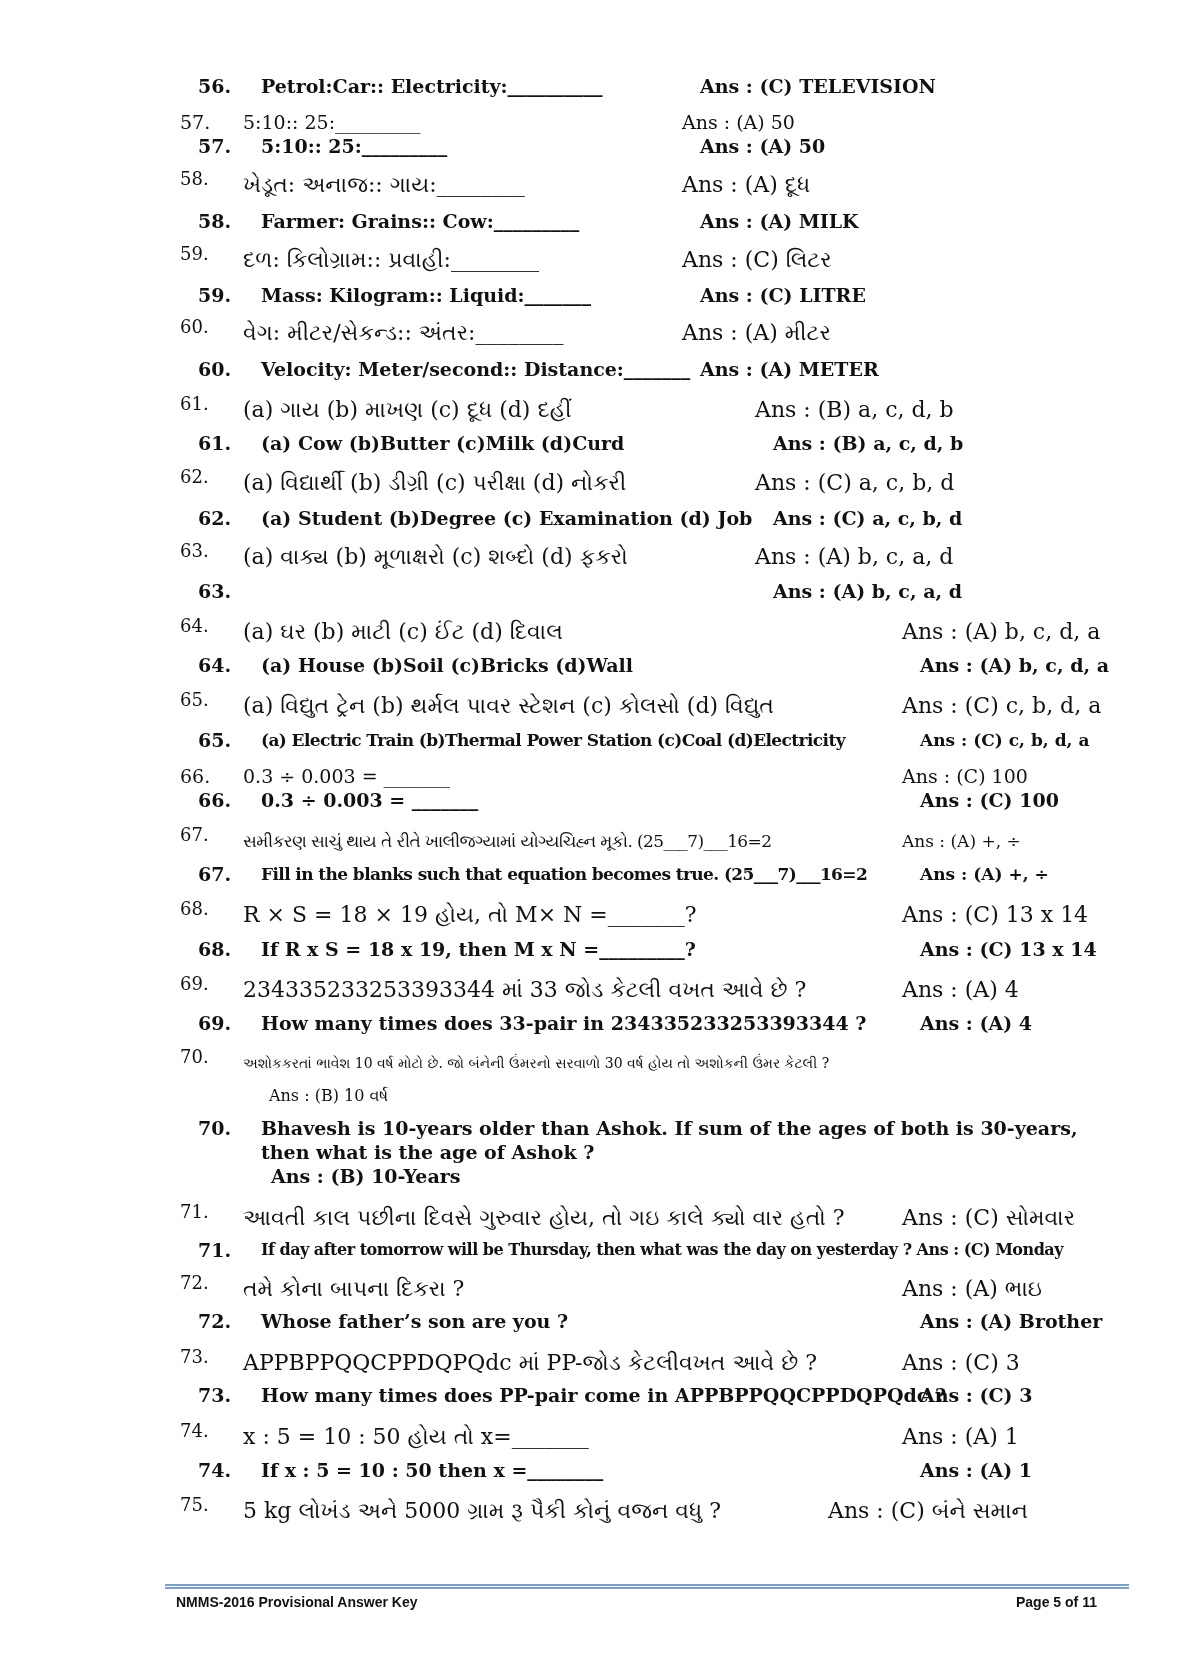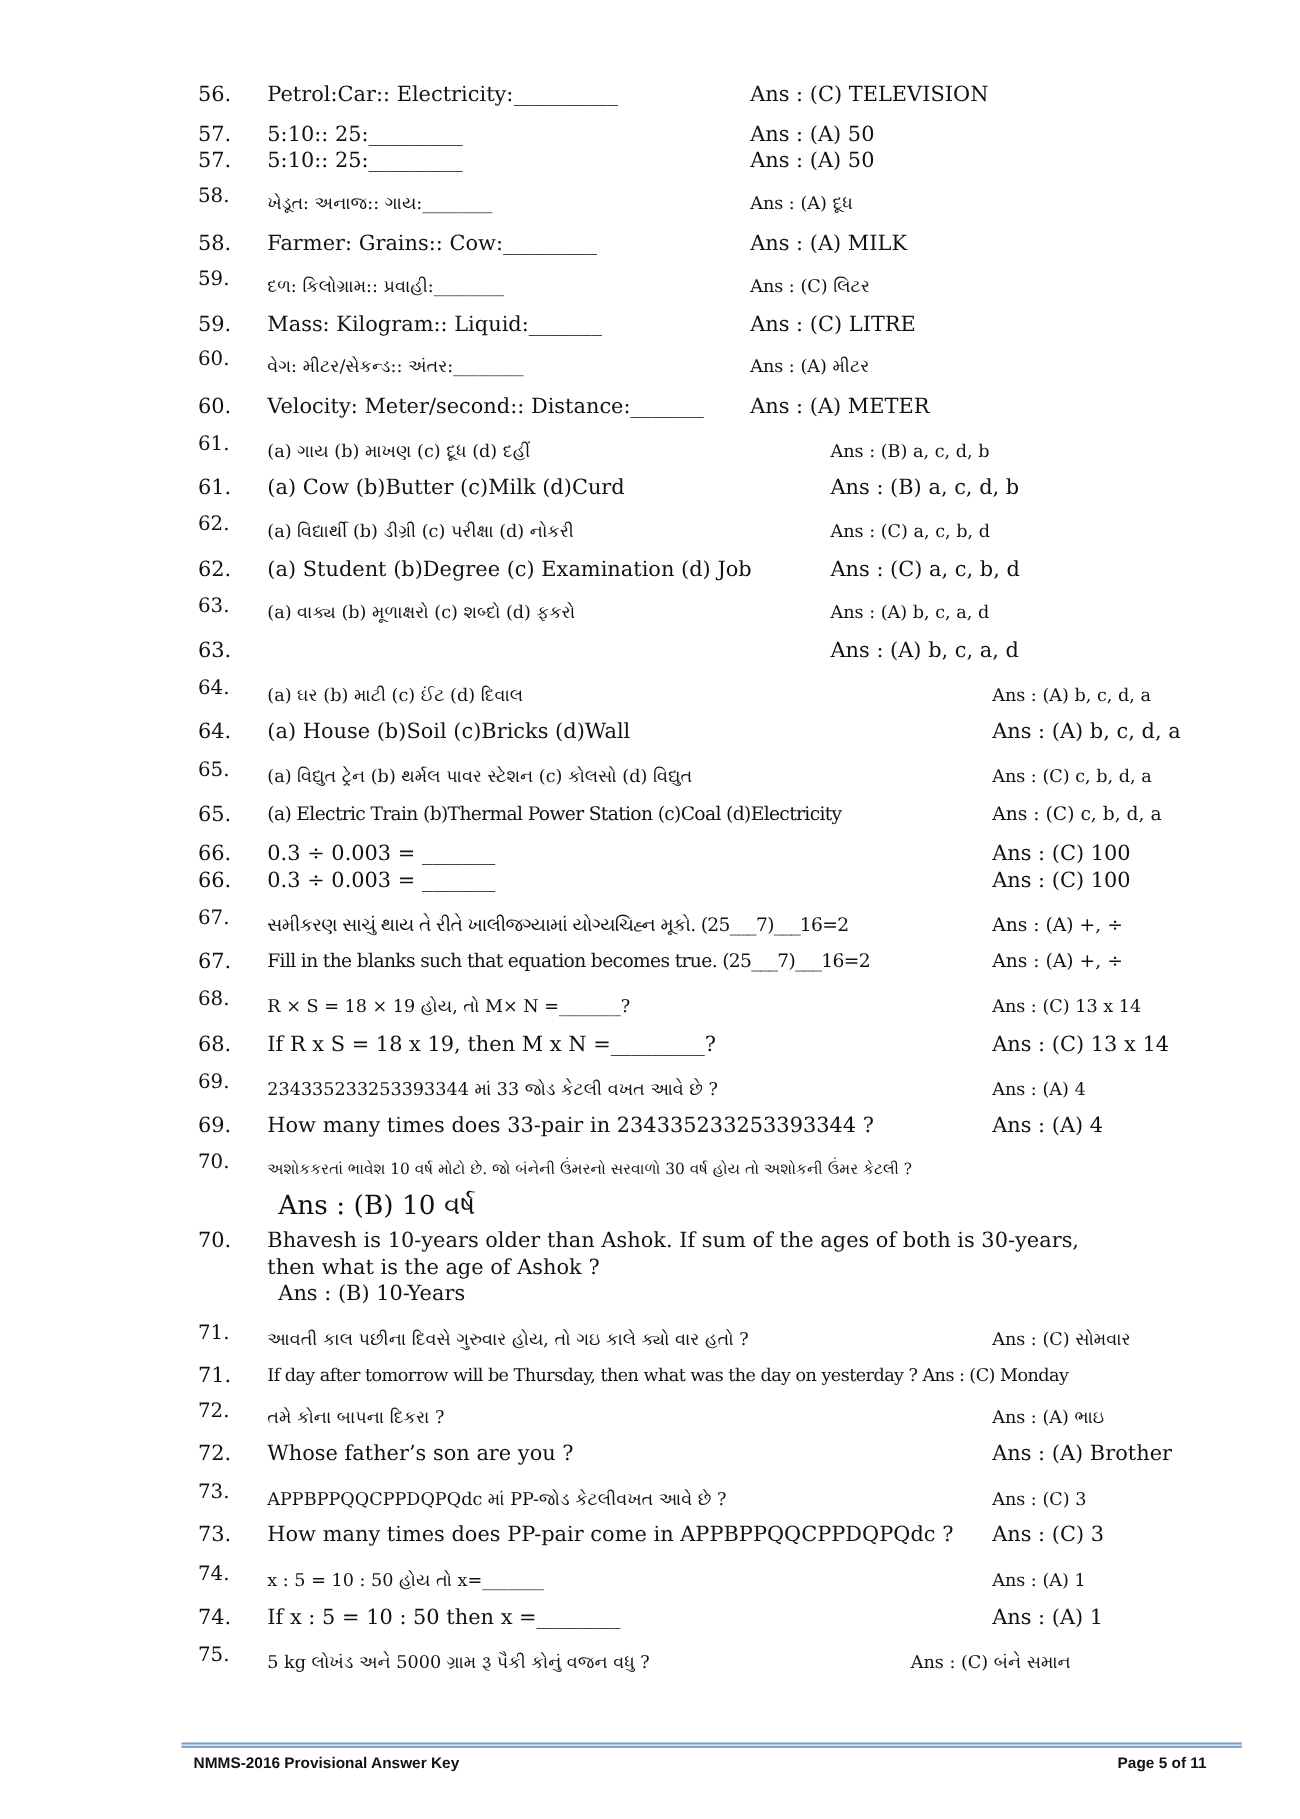--- a/index.html
+++ b/index.html
@@ -3,22 +3,22 @@
 <meta charset="utf-8">
 <style>
   html, body { margin: 0; padding: 0; background: #fff; }
   body { width: 1182px; height: 1654px; position: relative; overflow: hidden;
          font-family: "DejaVu Serif", "Liberation Serif", serif; color: #111; }
   .line { position: absolute; left: 0; width: 1182px; height: 24px; white-space: nowrap; }
   .num { position: absolute; left: 180px; top: 0; font-size: 19px; line-height: 24px; }
   .q   { position: absolute; left: 243px; top: 0; font-size: 19px; line-height: 24px; }
   .ans { position: absolute; top: 0; font-size: 19px; line-height: 24px; }
   .guj .num { font-size: 18px; top: -6px; }
-  .guj .q, .guj .ans { font-size: 16px; }
-  .eng .num, .eng .q, .eng .ans { font-weight: normal; }
+  .guj .q, .guj .ans { font-size: 22px; }
+  .eng .num, .eng .q, .eng .ans { font-weight: bold; margin-left: 18px; }
   .c1 { left: 682px; }
   .c2 { left: 755px; }
   .c3 { left: 902px; }
   .c4 { left: 828px; }
   .small .q { font-size: 14px; }
   .tight .q { letter-spacing: -0.6px; font-size: 17px; }
   .tight .ans { font-size: 17px; }
   .footer-rule { position: absolute; left: 165px; width: 964px; top: 1584px; height: 5px;
                  border-top: 2px solid #7f9fc9; border-bottom: 2px solid #7f9fc9; box-sizing: border-box; }
   .footer-left, .footer-right { position: absolute; top: 1594px; font-family: "Liberation Sans", sans-serif;
@@ -208,21 +208,21 @@
       <span class="ans c3">Ans : (A) 1</span>
     </div>
     <div class="line guj" style="top: 1499px;">
       <span class="num">75.</span>
       <span class="q">5 kg લોખંડ અને 5000 ગ્રામ રૂ પૈકી કોનું વજન વધુ ?</span>
       <span class="ans c4">Ans : (C) બંને સમાન</span>
     </div>
   </div>
 
 <div class="line" style="top:1084px;">
-  <span class="q" style="left:253px;font-size:24px;">Ans : (B) 10 વર્ષ</span>
+  <span class="q" style="left:269px;font-size:16px;">Ans : (B) 10 વર્ષ</span>
 </div>
 <div class="line eng" style="top:1116px;">
   <span class="num">70.</span>
   <span class="q">Bhavesh is 10-years older than Ashok. If sum of the ages of both is 30-years,</span>
 </div>
 <div class="line eng" style="top:1140px;">
   <span class="q">then what is the age of Ashok ?</span>
 </div>
 <div class="line eng" style="top:1164px;">
   <span class="q" style="left:253px;">Ans : (B) 10-Years</span>

